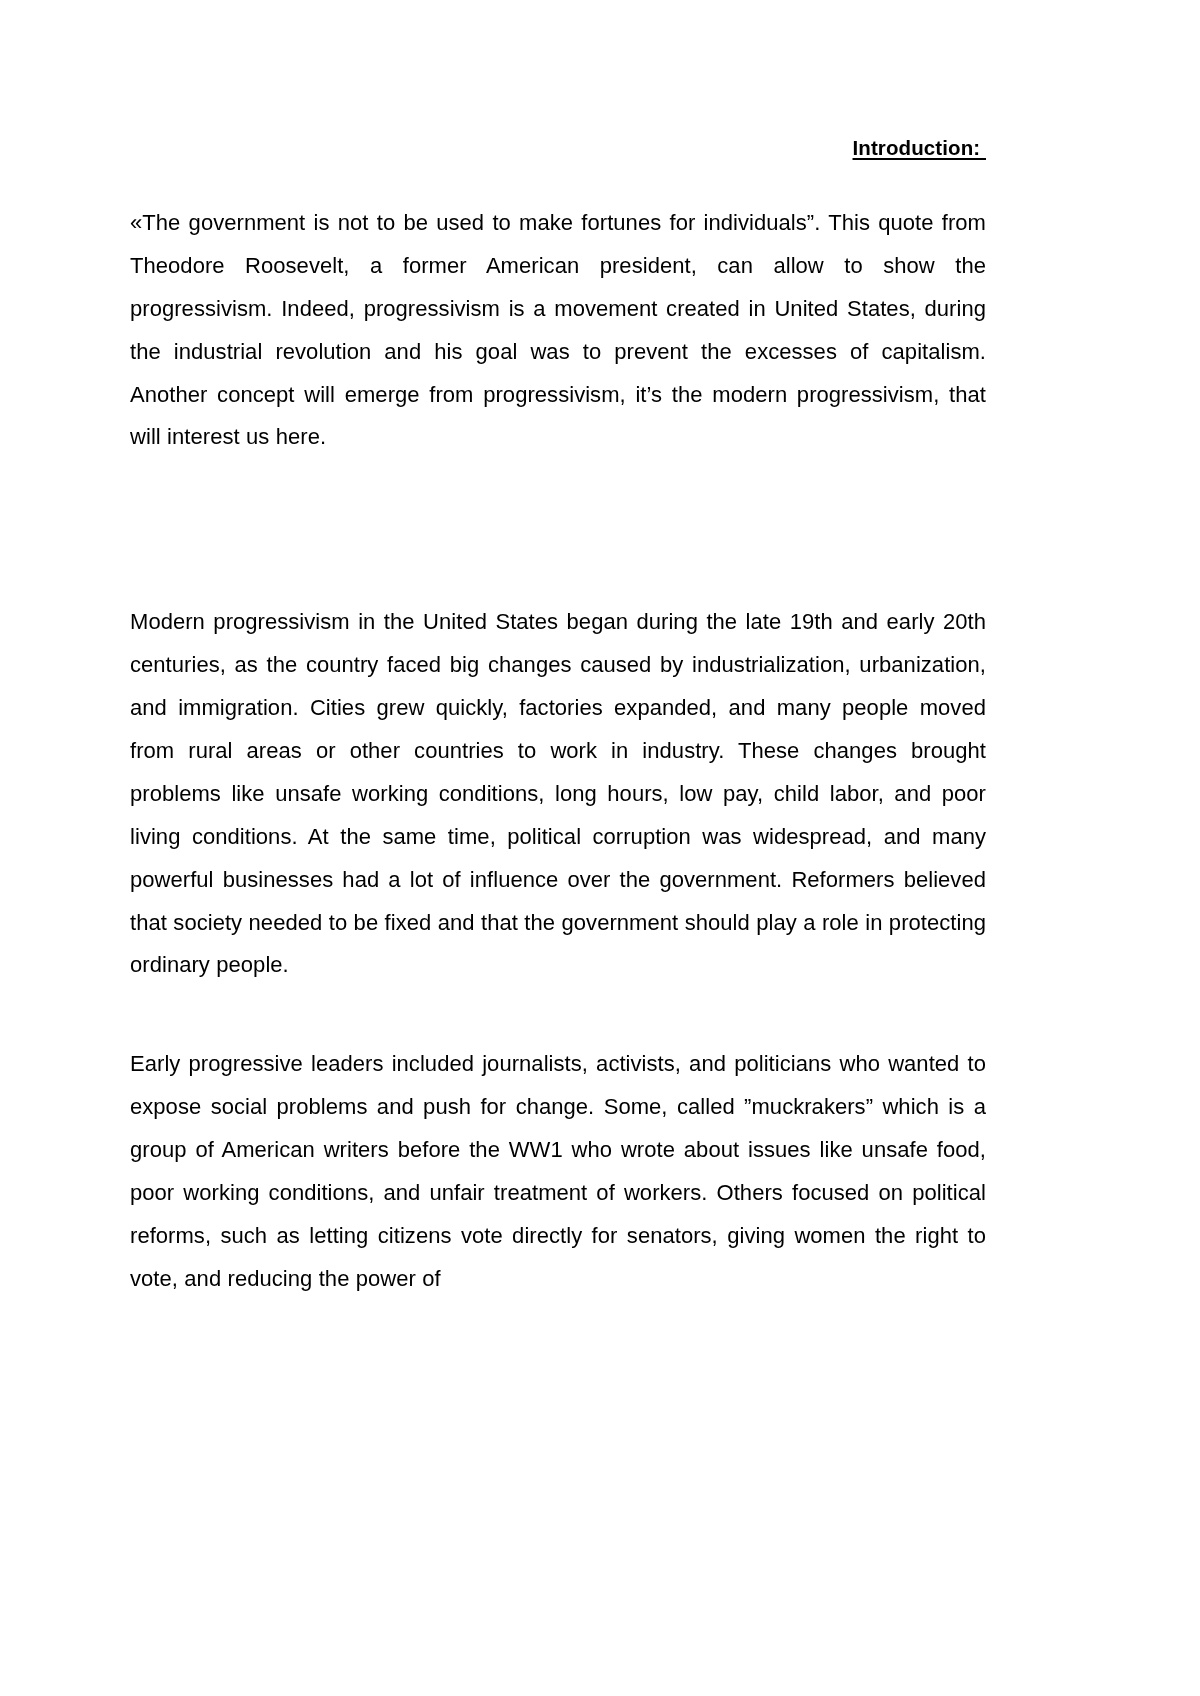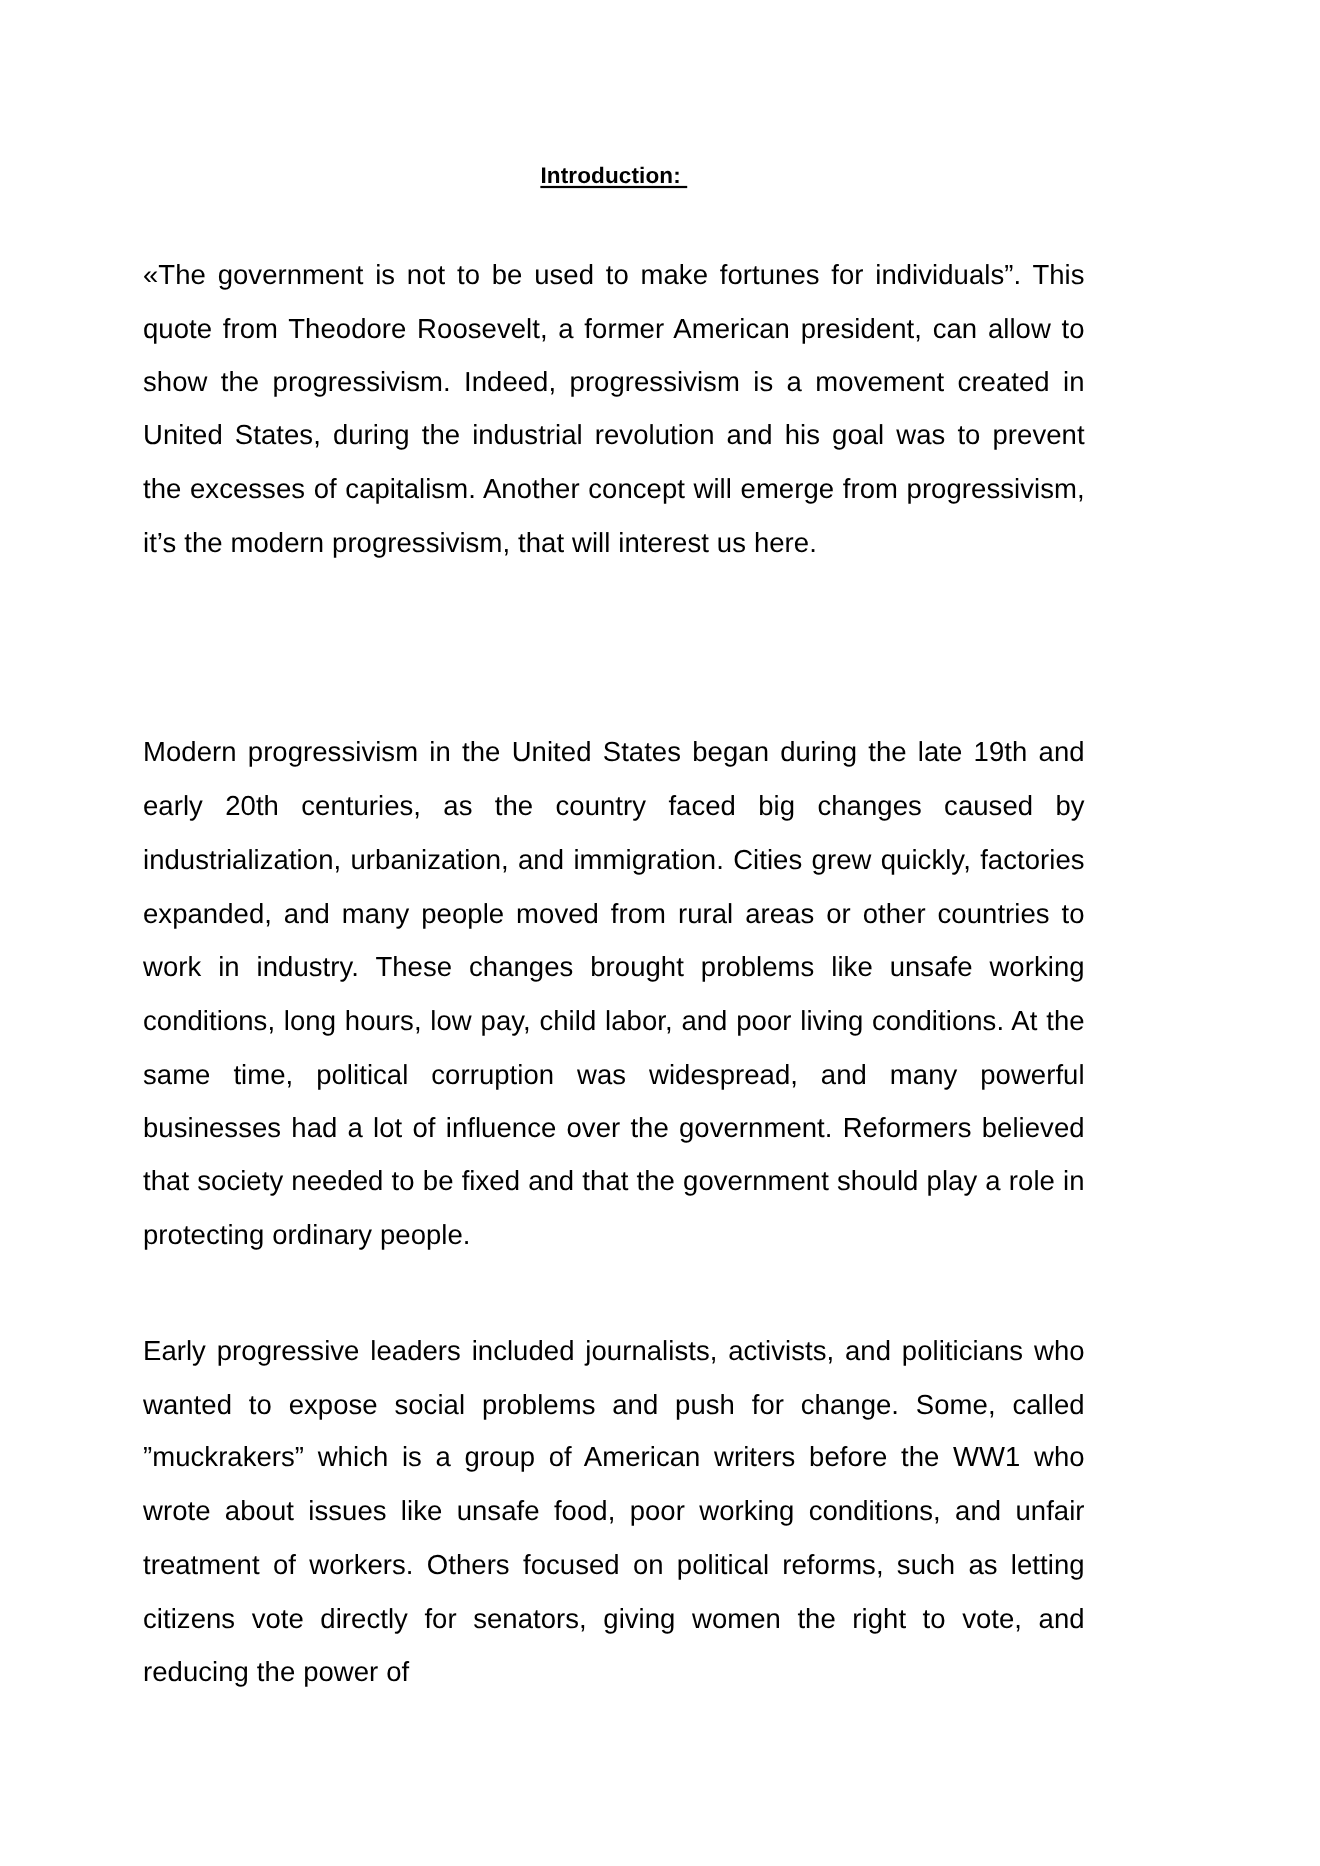--- a/index.html
+++ b/index.html
@@ -30,34 +30,34 @@
     position: absolute;
     left: 130px;
     top: 128px;
     width: 856px;
   }
 
   .heading {
     font-size: 20.5px;
     font-weight: bold;
     line-height: 1.95;
-    text-align: center;
+    text-align: right;
     letter-spacing: 0.1px;
-    margin: 12px;
+    margin: 0;
     white-space: pre;
   }
 
   .heading .ul {
     text-decoration: underline;
     text-underline-offset: 3px;
     text-decoration-thickness: 2px;
   }
 
   .para {
-    font-size: 25px;
+    font-size: 22px;
     font-weight: normal;
     line-height: 1.95;
     text-align: justify;
     text-justify: inter-word;
     margin: 0;
     letter-spacing: 0.05px;
     word-spacing: 0.2px;
   }
 
   

